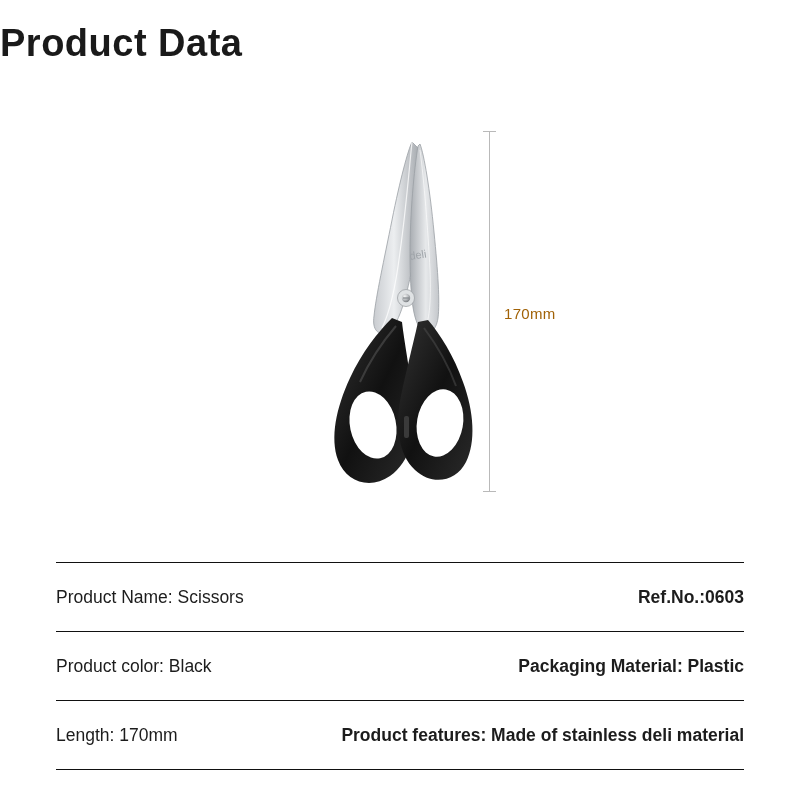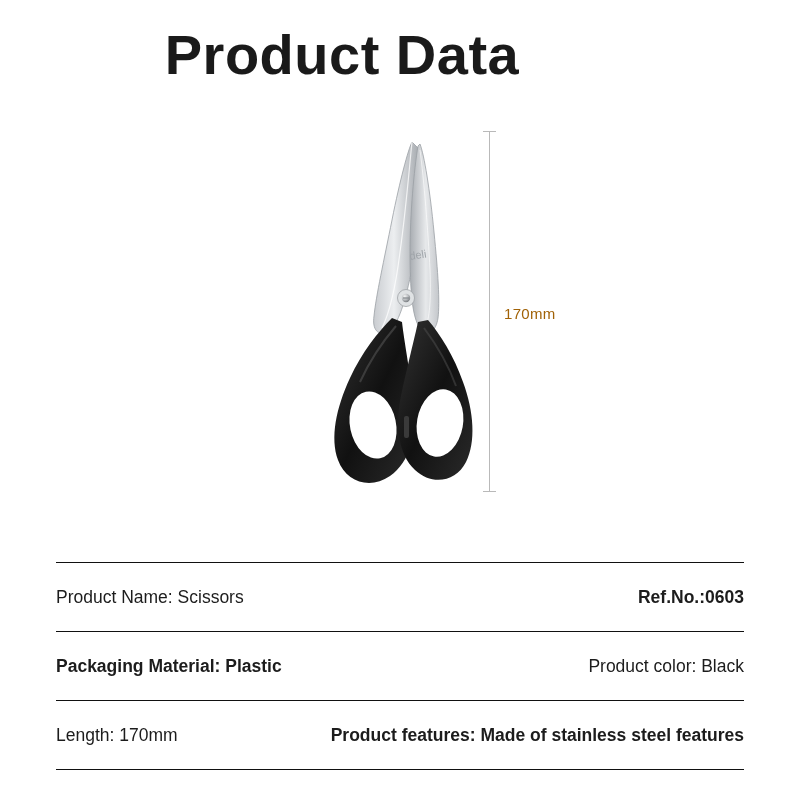--- a/index.html
+++ b/index.html
@@ -22,22 +22,21 @@
     height: 800px;
     box-sizing: border-box;
   }
 
   
   .title {
     position: absolute;
     top: 22px;
     left: 0;
     width: 684px;
-    text-align: center;
-    font-size: 56px;
+    font-size: 38px;
     font-weight: bold;
     letter-spacing: 0.5px;
     color: #1a1a1a;
   }
 
   
   .product-area {
     position: absolute;
     top: 110px;
     left: 0;
@@ -200,24 +199,24 @@
   <div class="dim-label">170mm</div>
 
   <div class="spec-table">
 
     <div class="spec-row">
       <div class="spec-cell">Product Name: Scissors</div>
       <div class="spec-cell right">Ref.No.:0603</div>
     </div>
 
     <div class="spec-row">
+      <div class="spec-cell">Product color: Black</div>
       <div class="spec-cell right">Packaging Material: Plastic</div>
-      <div class="spec-cell">Product color: Black</div>
     </div>
 
     <div class="spec-row">
       <div class="spec-cell">Length: 170mm</div>
-      <div class="spec-cell right">Product features: Made of stainless steel features</div>
+      <div class="spec-cell right">Product features: Made of stainless deli material</div>
     </div>
 
   </div>
 
 </div>
 
 </body></html>

